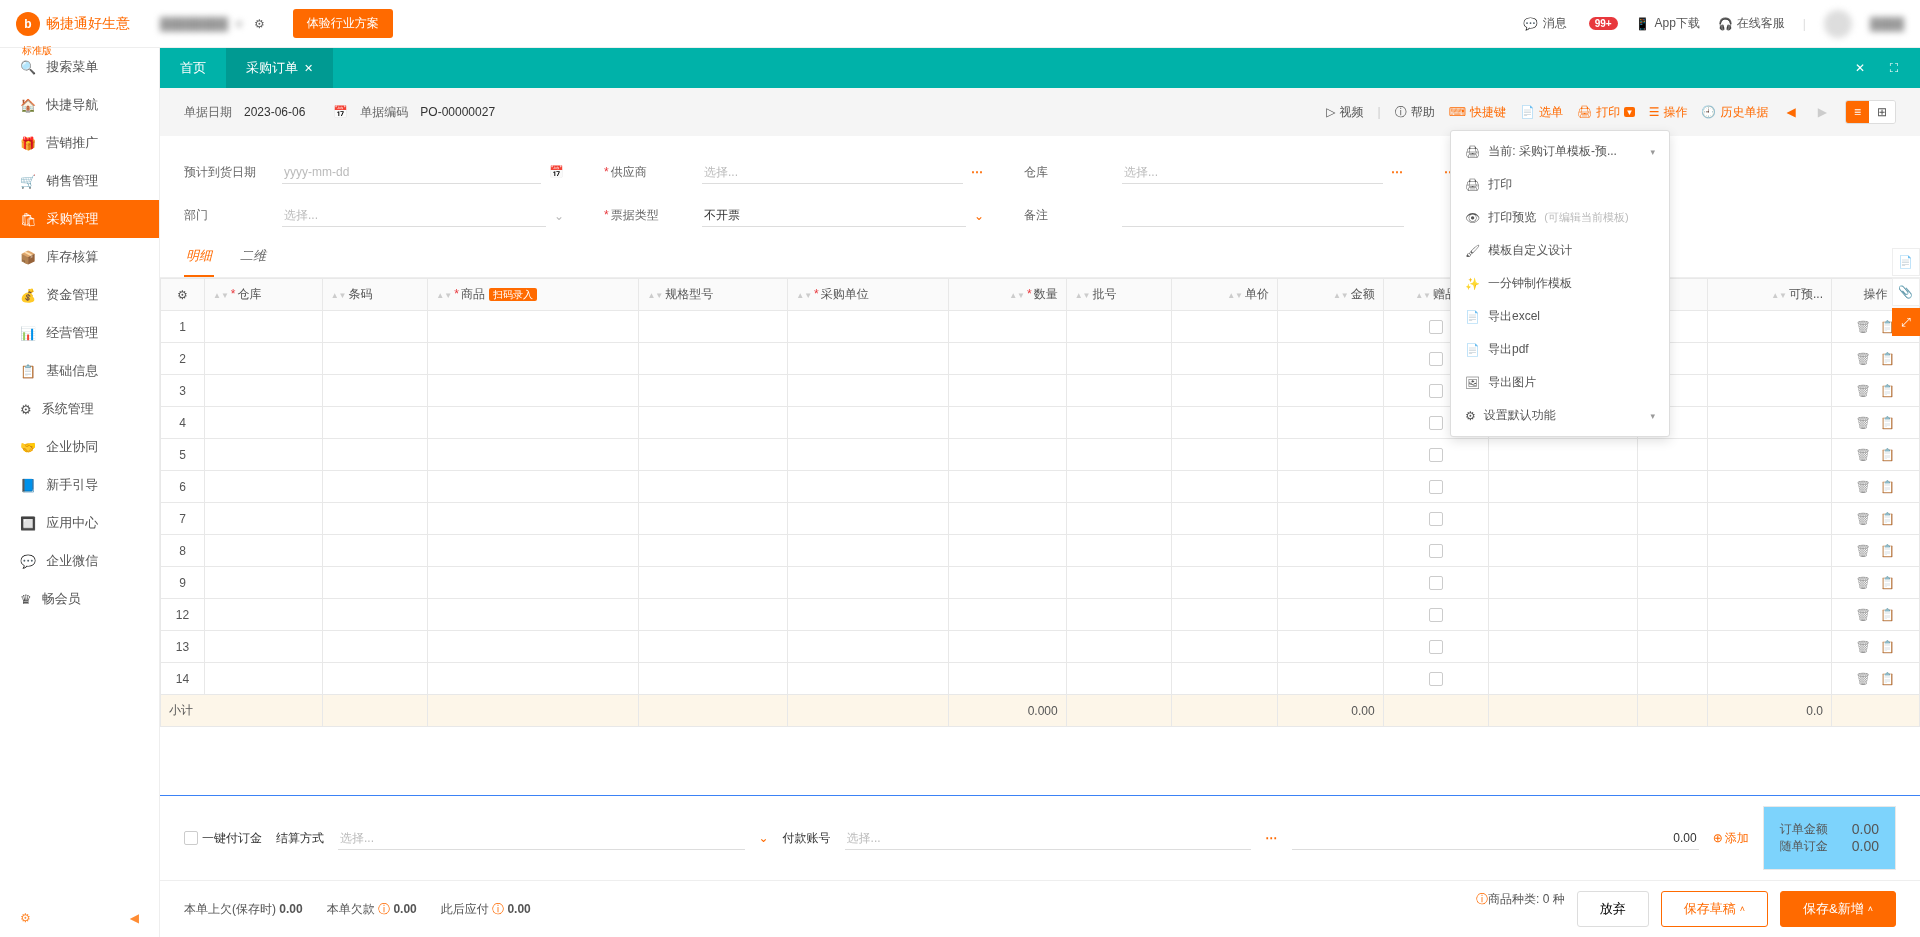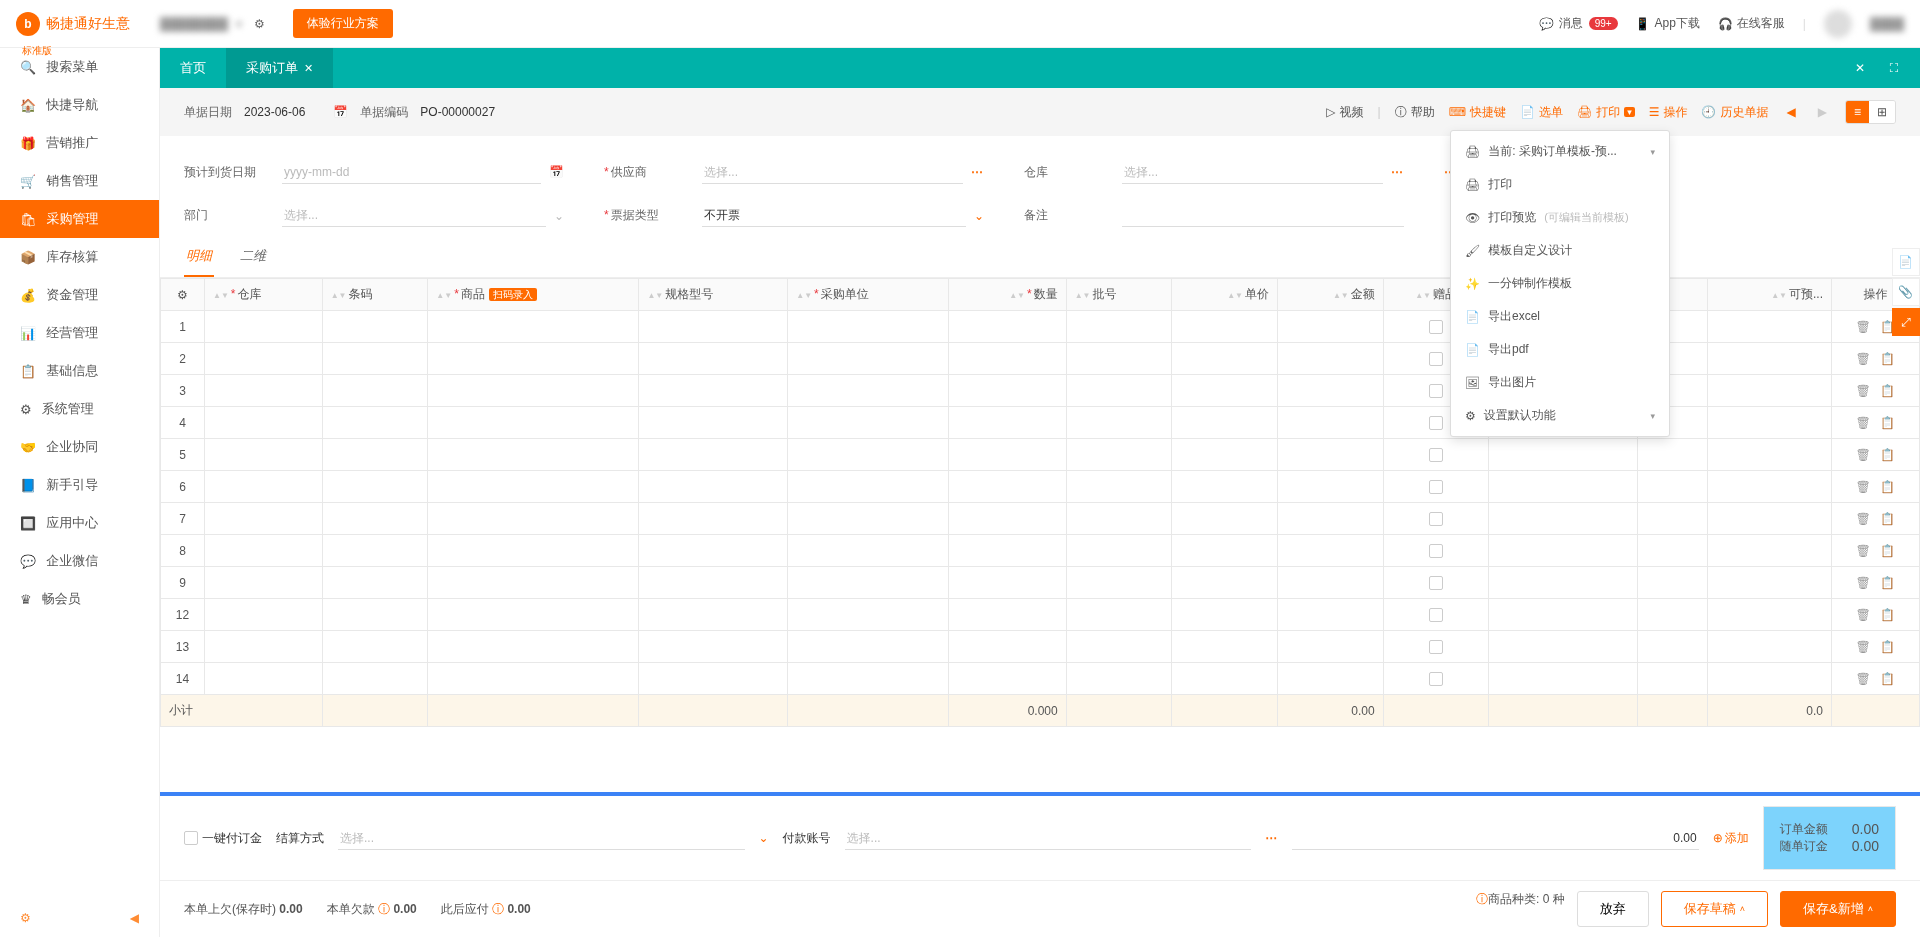--- a/index.html
+++ b/index.html
@@ -10,21 +10,21 @@
 .top-header { height: 48px; display: flex; align-items: center; padding: 0 16px; border-bottom: 1px solid #eee; }
 .logo-area { display: flex; align-items: center; gap: 6px; width: 144px; }
 .logo-icon { width: 24px; height: 24px; background: #ff6a00; border-radius: 50%; display: flex; align-items: center; justify-content: center; color: #fff; font-weight: bold; }
 .logo-text { color: #ff6a00; font-size: 14px; font-weight: 500; }
 .logo-sub { color: #ff6a00; font-size: 10px; position: absolute; top: 44px; left: 22px; }
 .org-select { display: flex; align-items: center; gap: 8px; color: #999; filter: blur(3px); }
 .gear-btn { margin-left: 12px; color: #666; cursor: pointer; }
 .trial-btn { margin-left: 28px; background: #ff6a00; color: #fff; padding: 6px 14px; border: none; border-radius: 3px; cursor: pointer; font-size: 12px; }
 .header-right { margin-left: auto; display: flex; align-items: center; gap: 18px; color: #555; }
 .hr-item { display: flex; align-items: center; gap: 4px; cursor: pointer; }
-.badge { background: #e8383d; color: #fff; font-size: 10px; padding: 1px 6px; border-radius: 8px; margin-left: 2px; }
+.badge { background: #e8383d; color: #fff; font-size: 10px; padding: 1px 6px; border-radius: 8px; margin-left: 18px; font-weight: bold; }
 .avatar { width: 28px; height: 28px; border-radius: 50%; background: #ddd; filter: blur(3px); }
 
 
 .body { flex: 1; display: flex; min-height: 0; }
 .sidebar { width: 160px; background: #fff; border-right: 1px solid #eee; display: flex; flex-direction: column; }
 .sidebar-item { display: flex; align-items: center; gap: 10px; padding: 10px 20px; color: #555; cursor: pointer; font-size: 13px; }
 .sidebar-item.active { background: #ff6a00; color: #fff; }
 .sidebar-footer { margin-top: auto; display: flex; justify-content: space-between; padding: 12px 20px; color: #ff8c33; }
 
 
@@ -82,21 +82,21 @@
 .dd-item { display: flex; align-items: center; gap: 8px; padding: 8px 14px; cursor: pointer; color: #555; font-size: 12px; }
 .dd-item .dd-arrow { margin-left: auto; color: #999; font-size: 9px; }
 .dd-hint { color: #bbb; font-size: 11px; }
 
 
 .right-rail { position: absolute; right: 0; top: 248px; display: flex; flex-direction: column; gap: 2px; }
 .rail-btn { width: 28px; height: 28px; background: #fff; border: 1px solid #eee; display: flex; align-items: center; justify-content: center; color: #999; cursor: pointer; }
 .rail-btn.active { background: #ff6a00; color: #fff; border-color: #ff6a00; }
 
 
-.bottom-form { background: #fff; padding: 10px 24px; display: flex; align-items: center; gap: 14px; border-top: 4px solid #3b82f6; }
+.bottom-form { background: #fff; padding: 10px 24px; display: flex; align-items: center; gap: 14px; border-top: 1px solid #3b82f6; }
 .bottom-totals { background: #7dd3fc; padding: 14px 16px; margin-left: auto; border: 1px solid #e8e8e8; }
 .bt-row { display: flex; justify-content: space-between; gap: 24px; color: #555; }
 .bt-val { font-size: 14px; }
 .add-link { color: #ff6a00; display: flex; align-items: center; gap: 2px; cursor: pointer; }
 
 .footer-bar { background: #fff; border-top: 1px solid #eee; padding: 10px 24px; display: flex; align-items: center; gap: 24px; }
 .fstat { color: #555; }
 .fstat b { font-weight: 600; }
 .footer-right { margin-left: auto; display: flex; align-items: flex-start; gap: 12px; }
 .btn { padding: 8px 22px; border-radius: 3px; cursor: pointer; font-size: 13px; border: 1px solid #ddd; background: #fff; }

